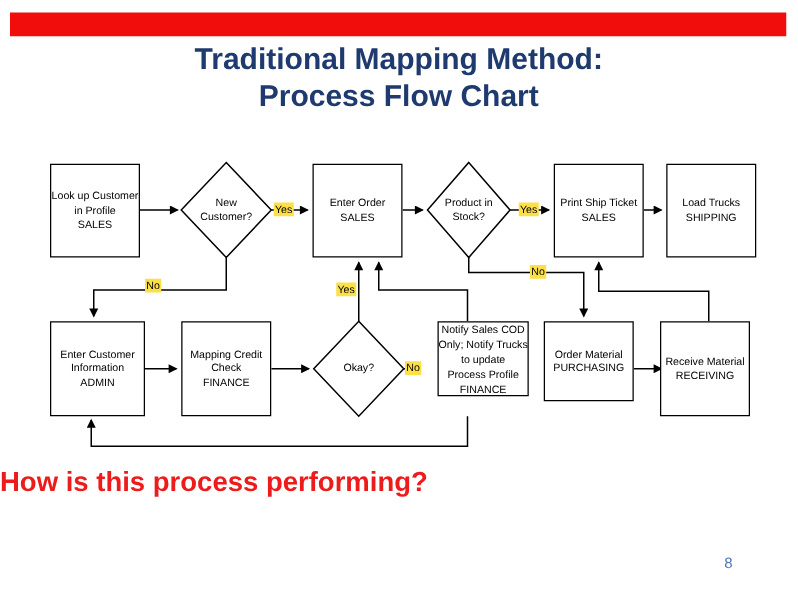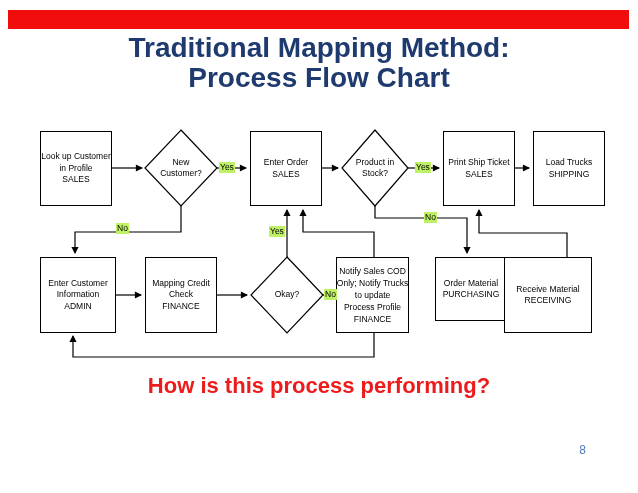--- a/index.html
+++ b/index.html
@@ -1,31 +1,31 @@
 <!DOCTYPE html>
 <html><head>
 <meta charset="utf-8">
 <style>
   html,body{margin:0;padding:0;background:#fff;}
   .slide{position:relative;width:638px;height:493px;background:#ffffff;overflow:hidden;
          font-family:"Liberation Sans",sans-serif;}
   .topbar{position:absolute;left:8px;top:10px;width:621px;height:19px;background:#f20d0d;}
   .title{position:absolute;left:0;top:33px;width:638px;text-align:center;
-         color:#1e3a6e;font-size:28px;font-weight:bold;line-height:30px;}
-  .question{position:absolute;left:0;top:371px;width:638px;text-align:center;
+         color:#1e3a6e;font-size:24px;font-weight:bold;line-height:30px;}
+  .question{position:absolute;left:0;top:371px;width:638px;
             color:#ed1b1b;font-size:22px;font-weight:bold;line-height:30px;}
   .pagenum{position:absolute;top:443px;right:52px;color:#4e79b7;font-size:12px;line-height:14px;}
   svg.wires{position:absolute;left:0;top:0;}
   .node{position:absolute;box-sizing:border-box;border:1px solid #000;background:#fff;
         display:flex;flex-direction:column;justify-content:center;align-items:center;
         text-align:center;font-size:8.5px;line-height:11.5px;color:#000;}
   .node span{display:block;white-space:nowrap;}
   .node.tight{line-height:12px;}
   .dtext{position:absolute;border:none;background:transparent;}
-  .elabel{position:absolute;background:#bef264;color:#000;font-size:8.5px;line-height:11px;
+  .elabel{position:absolute;background:#fde047;color:#000;font-size:8.5px;line-height:11px;
           padding:0 1px;text-align:center;}
 </style>
 </head>
 <body>
 
 <div class="slide">
 
   <div class="topbar"></div>
 
   <div class="title">
@@ -83,32 +83,32 @@
   <div class="node" style="left:40px;top:257px;width:76px;height:76px">
     <span>Enter Customer</span>
     <span>Information</span>
     <span>ADMIN</span>
   </div>
   <div class="node" style="left:145px;top:257px;width:72px;height:76px">
     <span>Mapping Credit</span>
     <span>Check</span>
     <span>FINANCE</span>
   </div>
-  <div class="node tight" style="left:336px;top:257px;width:73px;height:76px">
+  <div class="node tight" style="left:350px;top:257px;width:73px;height:60px">
     <span>Notify Sales COD</span>
     <span>Only; Notify Trucks</span>
     <span>to update</span>
     <span>Process Profile</span>
     <span>FINANCE</span>
   </div>
   <div class="node" style="left:435px;top:257px;width:72px;height:64px">
     <span>Order Material</span>
     <span>PURCHASING</span>
   </div>
-  <div class="node" style="left:504px;top:257px;width:88px;height:76px">
+  <div class="node" style="left:528px;top:257px;width:72px;height:76px">
     <span>Receive Material</span>
     <span>RECEIVING</span>
   </div>
 
   <div class="node dtext" style="left:146px;top:145px;width:70px;height:46px">
     <span>New</span>
     <span>Customer?</span>
   </div>
   <div class="node dtext" style="left:340px;top:145px;width:70px;height:46px">
     <span>Product in</span>

